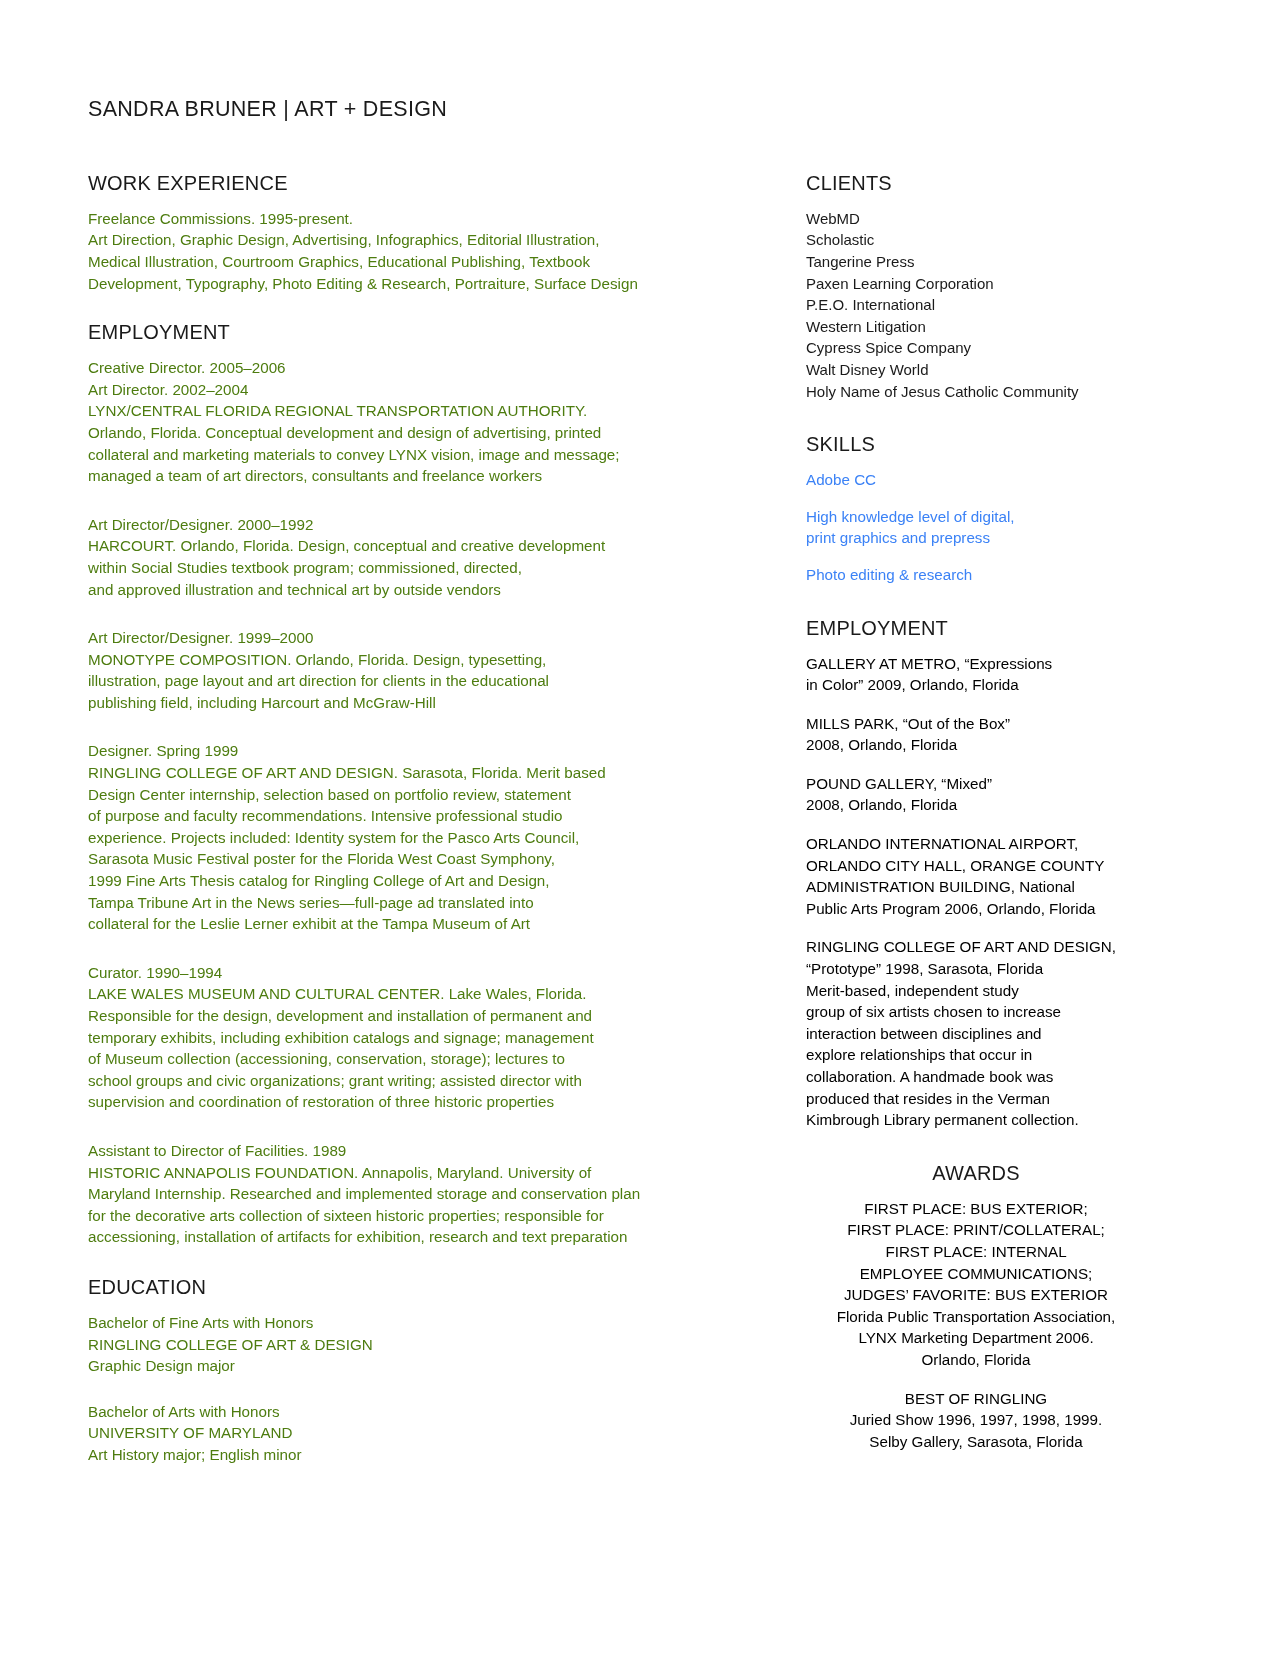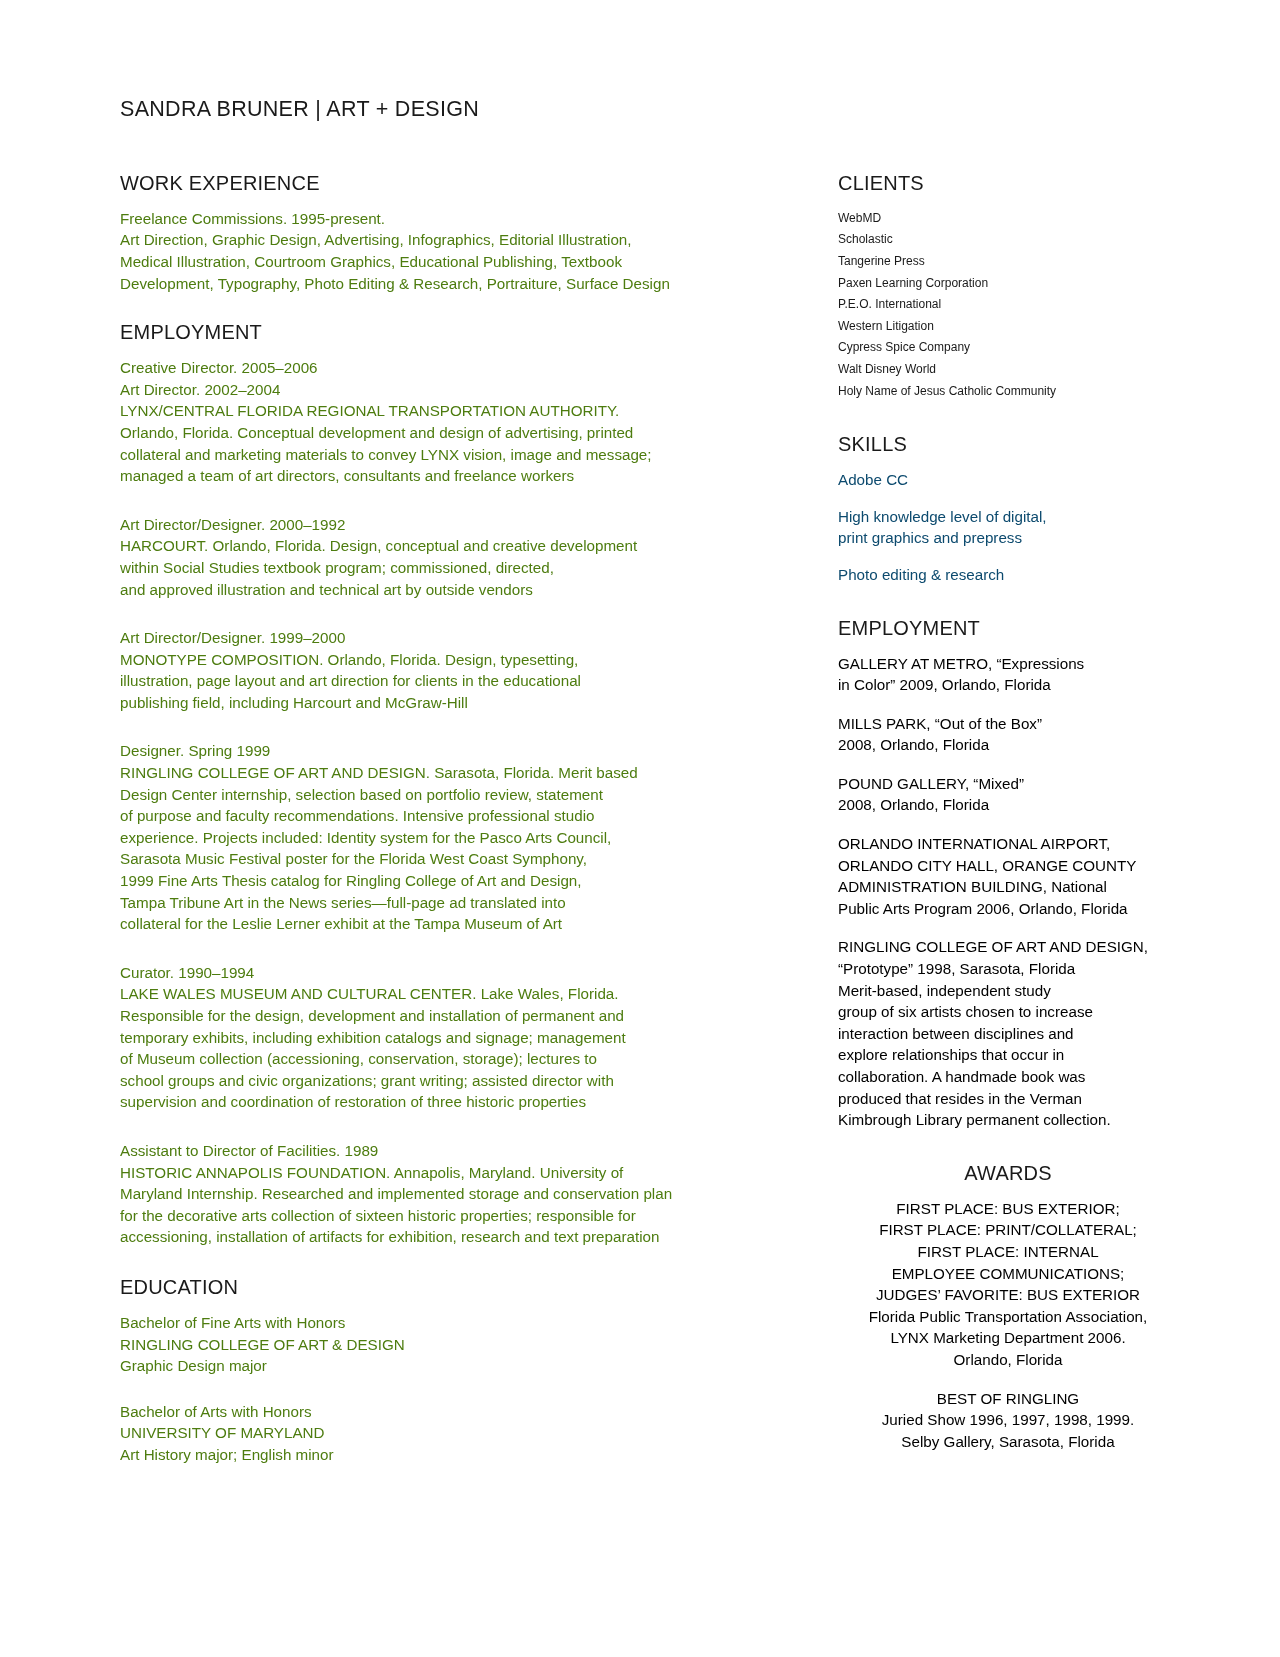--- a/index.html
+++ b/index.html
@@ -12,21 +12,20 @@
     color: #1a1a1a;
     -webkit-font-smoothing: antialiased;
   }
   .page {
     position: relative;
     width: 1176px;
     height: 1657px;
     background: #ffffff;
     box-sizing: border-box;
     padding: 97px 69px 0 88px;
-    margin-left: 32px;
   }
   .resume-title {
     font-size: 21.5px;
     font-weight: 400;
     letter-spacing: 0.3px;
     color: #1a1a1a;
     margin: 0 0 48px 0;
     line-height: 1.2;
   }
   .columns {
@@ -66,21 +65,21 @@
     margin: 0 0 27px 0;
     white-space: pre-line;
   }
   .block:last-child {
     margin-bottom: 0;
   }
   .block.tight {
     margin-bottom: 0;
   }
   .list {
-    font-size: 12px;
+    font-size: 15px;
     line-height: 21.6px;
     color: #1a1a1a;
     margin: 0;
     padding: 0;
     list-style: none;
   }
   .list li {
     margin: 0;
     padding: 0;
   }
@@ -90,21 +89,21 @@
     color: #000000;
     margin: 0 0 17px 0;
     white-space: pre-line;
   }
   .entry:last-child {
     margin-bottom: 0;
   }
   .skill-item {
     font-size: 15.2px;
     line-height: 21.6px;
-    color: #0c4a6e;
+    color: #3b82f6;
     margin: 0 0 15px 0;
     white-space: pre-line;
   }
   .skill-item:last-child {
     margin-bottom: 0;
   }
   .section-employment .block { margin-bottom: 27px; }
   .section-education .block { margin-bottom: 24px; }
   .right-section { margin-bottom: 30px; }
   .right-section:last-child { margin-bottom: 0; text-align: center; }

